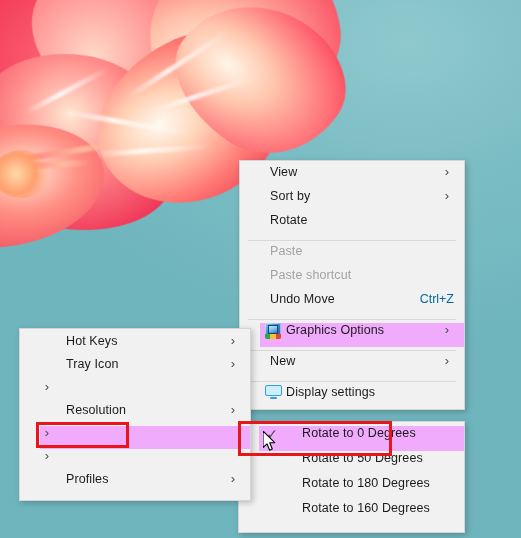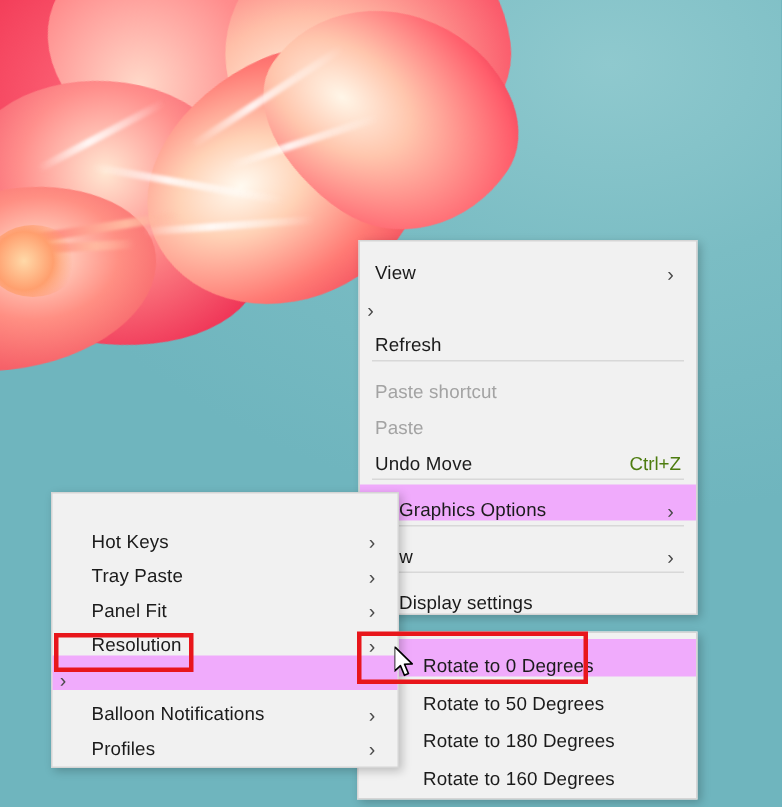--- a/index.html
+++ b/index.html
@@ -112,41 +112,42 @@
     border: 1px solid #d5d5d5;
     box-shadow: 2px 2px 6px rgba(0,0,0,0.22);
     font-size: 12.5px;
     color: #1b1b1b;
     box-sizing: border-box;
     user-select: none;
   }
   .mi {
     position: relative;
     display: flex;
-    align-items: flex-end;
+    align-items: flex-start;
     height: 24px;
     padding: 0 10px 0 0;
     box-sizing: border-box;
     white-space: nowrap;
+    margin-left: 20px;
   }
   .mi .ico {
     width: 26px;
     min-width: 26px;
     display: flex;
     align-items: center;
     justify-content: center;
   }
   .mi .lbl {
     flex: 1;
     padding-left: 0;
     font-size: 12.5px;
     letter-spacing: 0.1px;
   }
   .mi .accel {
-    color: #4d7c0f;
+    color: #0369a1;
     font-size: 12.5px;
     padding-left: 16px;
   }
   .mi .arrow {
     width: 14px;
     min-width: 14px;
     text-align: center;
     color: #4a4a4a;
     font-size: 13px;
     line-height: 1;
@@ -164,24 +165,24 @@
     left: 239px;
     top: 160px;
     width: 226px;
     padding: 4px 0 0 0;
   }
   #ctx-main .mi .lbl { padding-left: 10px; }
   #ctx-main .mi .ico + .lbl { padding-left: 0; }
 
   
   #ctx-left {
-    left: 34px;
+    left: 19px;
     top: 328px;
     width: 232px;
-    padding: 16px 0 5px 0;
+    padding: 5px 0 5px 0;
   }
   #ctx-left .mi { height: 23px; }
   #ctx-left .mi .lbl { padding-left: 26px; }
 
   
   #ctx-rot {
     left: 238px;
     top: 421px;
     width: 227px;
     padding: 4px 0 6px 0;
@@ -287,37 +288,38 @@
 </div>
 
 <div class="menu" id="ctx-main">
 
   <div class="mi">
     <span class="lbl">View</span>
     <span class="arrow">›</span>
   </div>
 
   <div class="mi">
-    <span class="arrow">›</span>
-  </div>
-
-  <div class="mi">
-    <span class="lbl">Refresh</span>
+    <span class="lbl">Sort by</span>
+    <span class="arrow">›</span>
+  </div>
+
+  <div class="mi">
+    <span class="lbl">Rotate</span>
     <span class="arrow"></span>
   </div>
 
   <div class="sep"></div>
+
+  <div class="mi disabled">
+    <span class="lbl">Paste</span>
+    <span class="arrow"></span>
+  </div>
 
   <div class="mi disabled">
     <span class="lbl">Paste shortcut</span>
-    <span class="arrow"></span>
-  </div>
-
-  <div class="mi disabled">
-    <span class="lbl">Paste</span>
     <span class="arrow"></span>
   </div>
 
   <div class="mi">
     <span class="lbl">Undo Move</span>
     <span class="accel">Ctrl+Z</span>
   </div>
 
   <div class="sep"></div>
 
@@ -377,40 +379,38 @@
 </div>
 
 <div class="menu" id="ctx-left">
 
   <div class="mi">
     <span class="lbl">Hot Keys</span>
     <span class="arrow">›</span>
   </div>
 
   <div class="mi">
-    <span class="lbl">Tray Paste</span>
-    <span class="arrow">›</span>
-  </div>
-
-  <div class="mi">
-    <span class="lbl">Panel Fit</span>
+    <span class="lbl">Tray Icon</span>
+    <span class="arrow">›</span>
+  </div>
+
+  <div class="mi">
     <span class="arrow">›</span>
   </div>
 
   <div class="mi">
     <span class="lbl">Resolution</span>
     <span class="arrow">›</span>
   </div>
 
   <div class="mi hover">
     <span class="arrow">›</span>
   </div>
 
   <div class="mi">
-    <span class="lbl">Balloon Notifications</span>
     <span class="arrow">›</span>
   </div>
 
   <div class="mi">
     <span class="lbl">Profiles</span>
     <span class="arrow">›</span>
   </div>
 
 </div>
 

